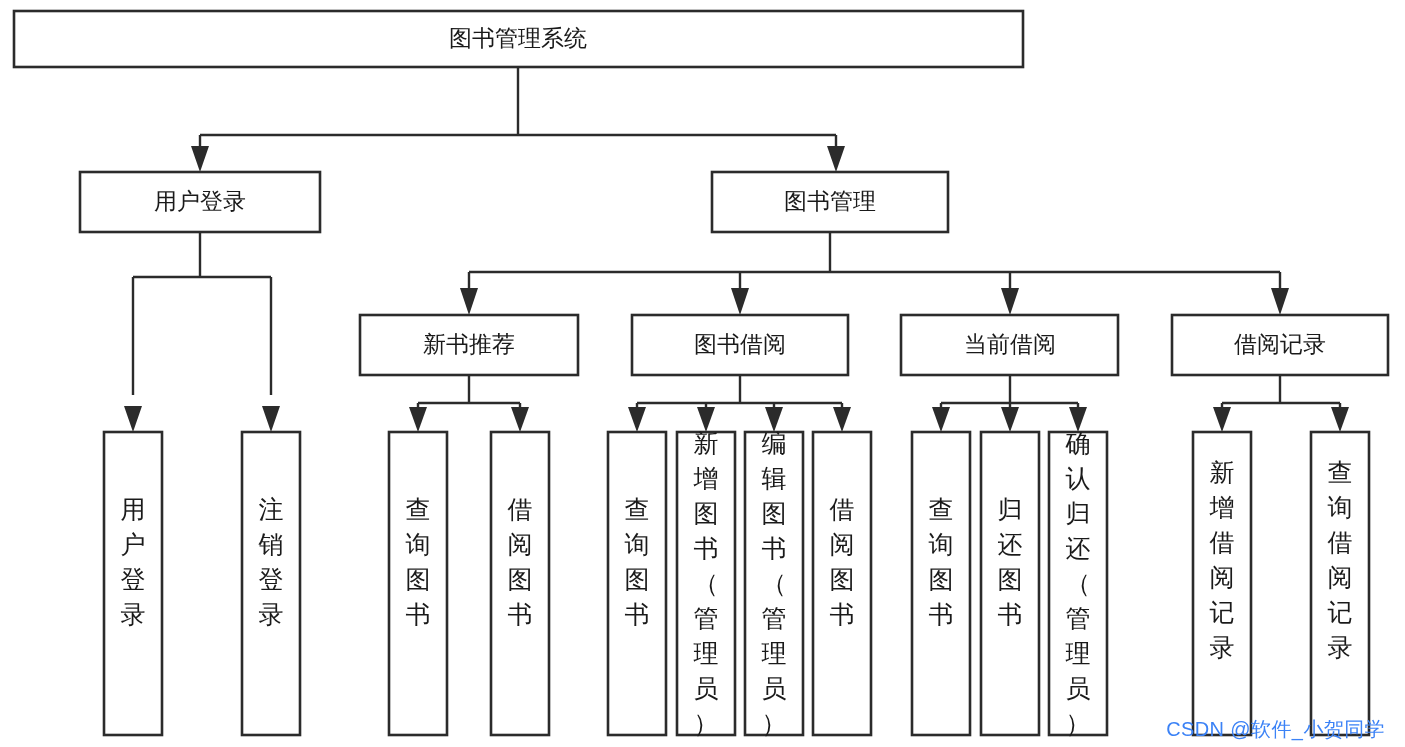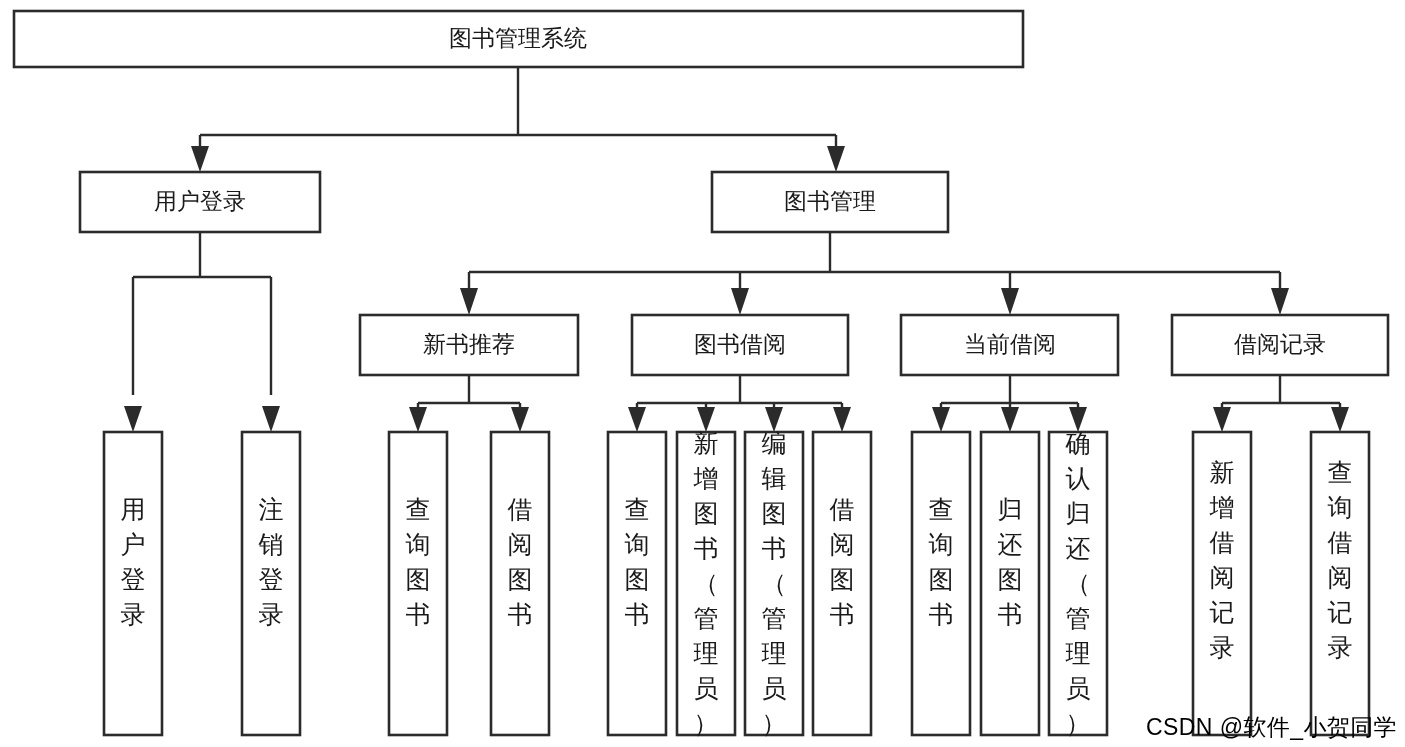--- a/index.html
+++ b/index.html
@@ -34,25 +34,25 @@
     fill:none;
     stroke:#2b2b2b;
     stroke-width:2.4;
     stroke-linecap:butt;
     stroke-linejoin:miter;
   }
   .arrow-head{fill:#2b2b2b;stroke:none;}
 
   .watermark{
     position:absolute;
-    right:8px;
+    right:20px;
     bottom:4px;
     font-family:"Liberation Sans","DejaVu Sans",sans-serif;
-    font-size:23px;
-    color:#000000;
+    font-size:20px;
+    color:#3b82f6;
     white-space:nowrap;
     letter-spacing:0.4px;
   }
 </style>
 </head>
 <body>
 
 <svg id="diagram" viewBox="0 0 1405 747">
 
   <g>

